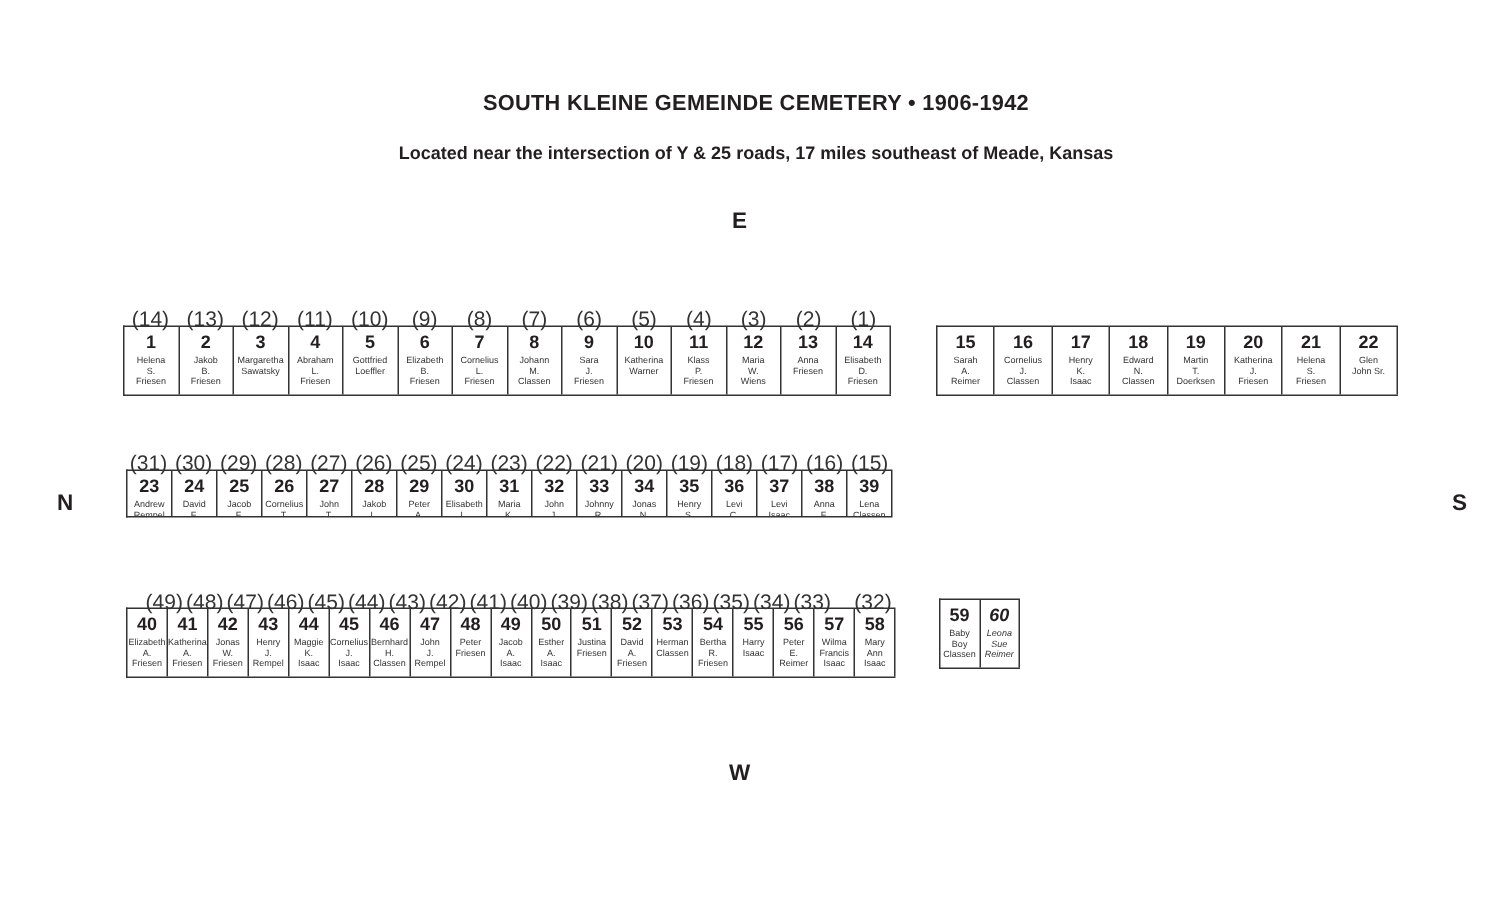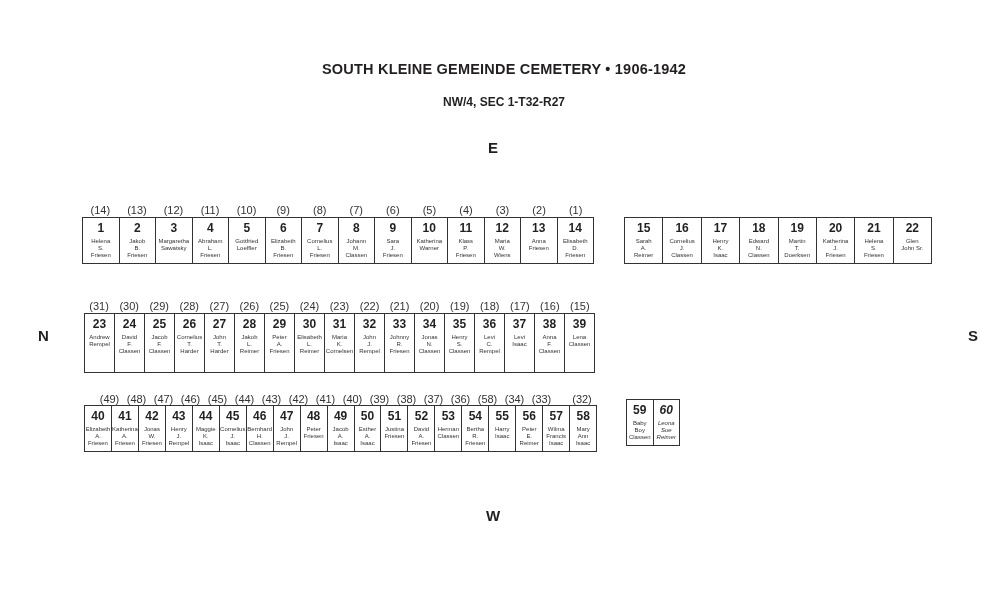--- a/index.html
+++ b/index.html
@@ -1,32 +1,32 @@
 <!DOCTYPE html>
 <html><head>
 <meta charset="utf-8">
 <style>
   * { box-sizing: border-box; margin: 0; padding: 0; }
   body { width: 1008px; height: 612px; background: #ffffff; position: relative; overflow: hidden; font-family: "Liberation Sans", sans-serif; color: #231f20; }
   .title { position: absolute; top: 61px; left: 0; width: 1008px; text-align: center; font-weight: bold; font-size: 14.5px; letter-spacing: 0.2px; }
   .subtitle { position: absolute; top: 96px; left: 0; width: 1008px; text-align: center; font-weight: bold; font-size: 12px; line-height: 13px; }
   .compass { position: absolute; font-weight: bold; font-size: 15px; }
-  .lotnums { position: absolute; display: flex; font-size: 11px; color: #333; justify-content: center; }
+  .lotnums { position: absolute; display: flex; font-size: 14px; color: #333; }
   .lotnums span { text-align: center; }
   .grid { position: absolute; display: flex; border: 1px solid #333; border-right: none; }
   .cell { border-right: 1px solid #333; text-align: center; display: flex; flex-direction: column; align-items: center; overflow: hidden; }
   .cell .num { font-weight: bold; font-size: 12px; margin-top: 3px; line-height: 14px; }
   .cell .nm { font-size: 6px; line-height: 7px; color: #333; margin-top: 3px; white-space: pre-line; }
 </style>
 </head>
 <body>
 
 <div class="title">SOUTH KLEINE GEMEINDE CEMETERY • 1906-1942</div>
 <div class="subtitle">
-  <div>NW/4, SEC 1-T32-R27</div>
+  <div>Located near the intersection of Y &amp; 25 roads, 17 miles southeast of Meade, Kansas</div>
 </div>
 
 <div class="compass" style="left:488px; top:139px;">E</div>
 <div class="compass" style="left:486px; top:507px;">W</div>
 <div class="compass" style="left:38px; top:327px;">N</div>
 <div class="compass" style="left:968px; top:327px;">S</div>
 
 <div id="lots-0" class="lotnums" style="left:82px; top:204px; width:512px;">
     <span style="width: 36.5714px;">(14)</span>
     <span style="width: 36.5714px;">(13)</span>
@@ -188,21 +188,21 @@
     <span style="width: 30.0588px;">(23)</span>
     <span style="width: 30.0588px;">(22)</span>
     <span style="width: 30.0588px;">(21)</span>
     <span style="width: 30.0588px;">(20)</span>
     <span style="width: 30.0588px;">(19)</span>
     <span style="width: 30.0588px;">(18)</span>
     <span style="width: 30.0588px;">(17)</span>
     <span style="width: 30.0588px;">(16)</span>
     <span style="width: 30.0588px;">(15)</span>
   </div>
-<div id="grid-2" class="grid" style="left:84px; top:313px; width:511px; height:60px;">
+<div id="grid-2" class="grid" style="left:84px; top:313px; width:511px; height:32px;">
     <div class="cell" style="width: 30.0588px;">
       <div class="num">23</div>
       <div class="nm">Andrew
 Rempel</div>
     </div>
     <div class="cell" style="width: 30.0588px;">
       <div class="num">24</div>
       <div class="nm">David
 F.
 Classen</div>
@@ -305,21 +305,21 @@
     <span style="width: 27px;">(45)</span>
     <span style="width: 27px;">(44)</span>
     <span style="width: 27px;">(43)</span>
     <span style="width: 27px;">(42)</span>
     <span style="width: 27px;">(41)</span>
     <span style="width: 27px;">(40)</span>
     <span style="width: 27px;">(39)</span>
     <span style="width: 27px;">(38)</span>
     <span style="width: 27px;">(37)</span>
     <span style="width: 27px;">(36)</span>
-    <span style="width: 27px;">(58)</span>
+    <span style="width: 27px;">(35)</span>
     <span style="width: 27px;">(34)</span>
     <span style="width: 27px;">(33)</span>
     <span style="width: 54px; margin-left: 0px;">(32)</span>
   </div>
 <div id="grid-3" class="grid" style="left:84px; top:405px; width:513px; height:47px;">
     <div class="cell" style="width: 27px;">
       <div class="num">40</div>
       <div class="nm">Elizabeth
 A.
 Friesen</div>

